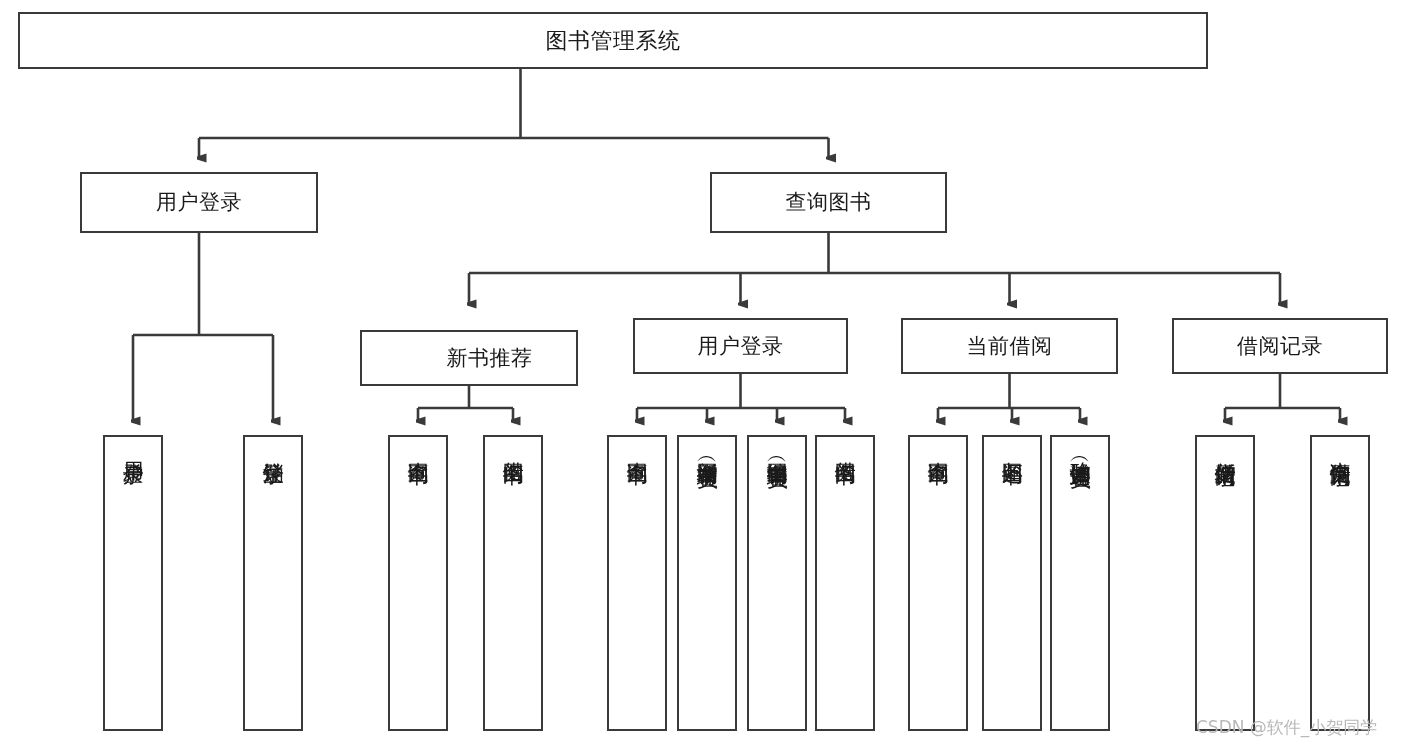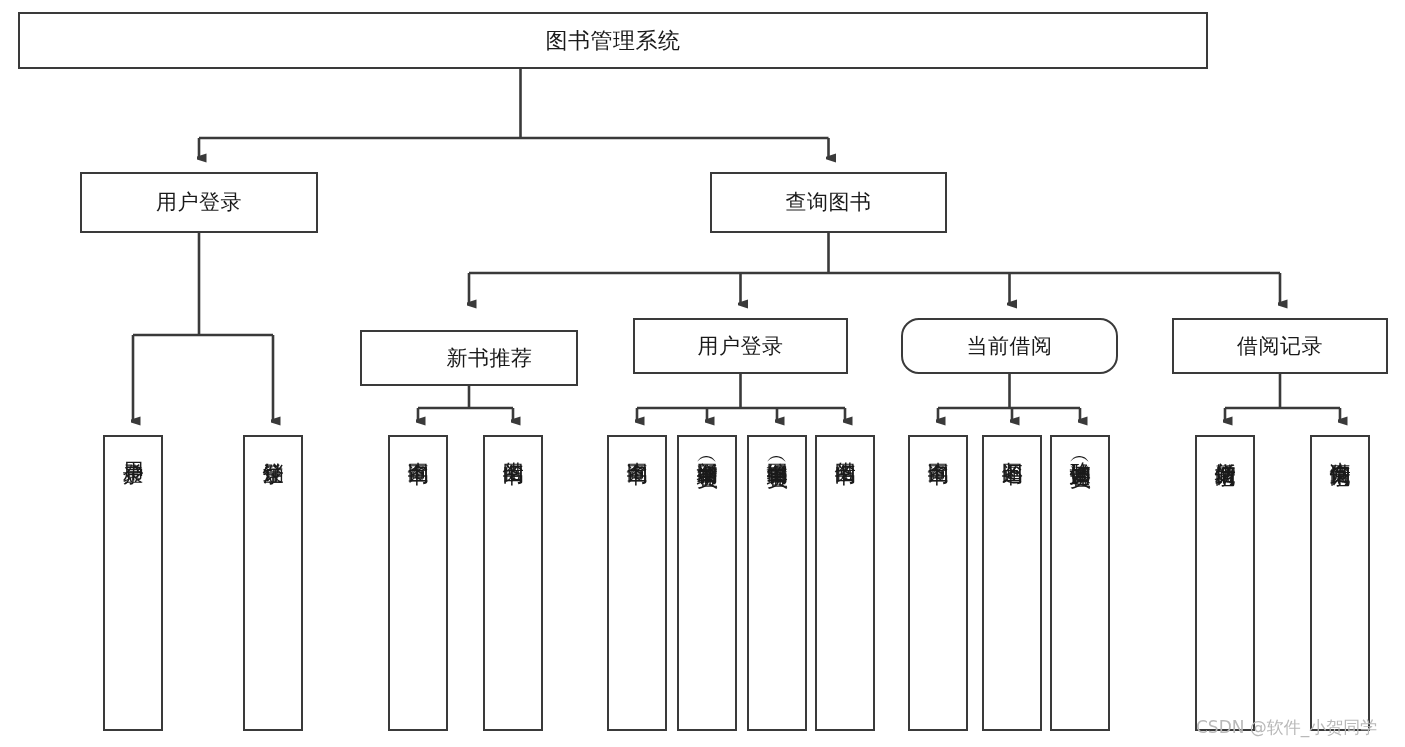--- a/index.html
+++ b/index.html
@@ -128,21 +128,21 @@
       </div>
       <div class="node horiz" style="left: 710px; top: 172px; width: 237px; height: 61px;">
         <span class="label">查询图书</span>
       </div>
       <div class="node horiz" style="left: 360px; top: 330px; width: 218px; height: 56px; padding-left: 41px;">
         <span class="label">新书推荐</span>
       </div>
       <div class="node horiz" style="left: 633px; top: 318px; width: 215px; height: 56px;">
         <span class="label">用户登录</span>
       </div>
-      <div class="node horiz" style="left: 901px; top: 318px; width: 217px; height: 56px; border-radius: 18px;">
+      <div class="node horiz" style="left: 901px; top: 318px; width: 217px; height: 56px;">
         <span class="label">当前借阅</span>
       </div>
       <div class="node horiz" style="left: 1172px; top: 318px; width: 216px; height: 56px;">
         <span class="label">借阅记录</span>
       </div>
       <div class="node vert" style="left: 103px; top: 435px; width: 60px; height: 296px;">
         <span class="label">用户登录</span>
       </div>
       <div class="node vert" style="left: 243px; top: 435px; width: 60px; height: 296px;">
         <span class="label">注销登录</span>

